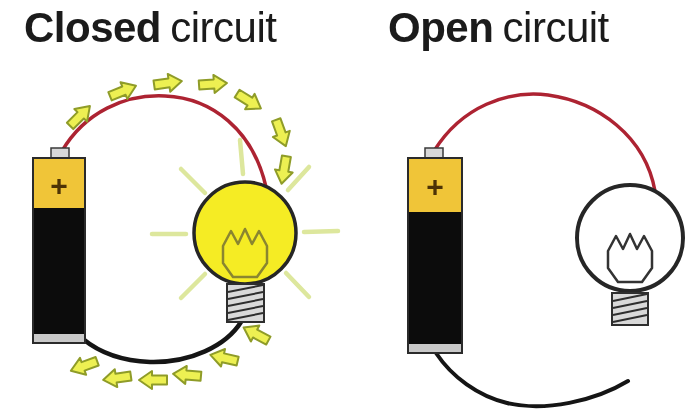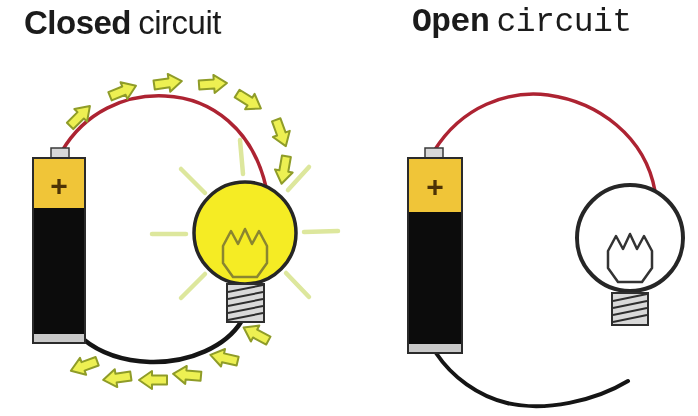--- a/index.html
+++ b/index.html
@@ -5,28 +5,28 @@
   html,body{margin:0;padding:0;}
   .canvas{
     position:relative;
     width:698px;height:416px;
     background:var(--background,#ffffff);
     font-family:"Liberation Sans", sans-serif;
     overflow:hidden;
   }
   .title{
     position:absolute;top:5px;
-    font-size:33px;line-height:1.1;
+    font-size:42px;line-height:1.1;
     color:var(--title-text,#1b1b1b);
     white-space:nowrap;letter-spacing:-0.5px;
   }
   .title .bold{font-weight:bold;}
   .title .reg{margin-left:0.22em;font-weight:normal;}
   #title-closed{left:24px;}
-  #title-open{left:412px;font-family:Liberation Mono, monospace;}
+  #title-open{left:388px;}
   svg.scene{position:absolute;left:0;top:0;}
 
   .wire-pos{fill:none;stroke:var(--wire-positive,#ad2332);stroke-width:3.5;stroke-linecap:round;}
   .wire-neg{fill:none;stroke:var(--wire-negative,#151515);stroke-width:4.5;stroke-linecap:round;}
   .batt-top{fill:var(--battery-top,#f0c538);}
   .batt-body{fill:var(--battery-body,#0c0c0c);}
   .batt-cap{fill:var(--battery-bottom-cap,#c9c9c9);}
   .batt-outline{fill:none;stroke:#2b2b2b;stroke-width:2;}
   .batt-terminal{fill:var(--battery-terminal,#d8d8d8);stroke:#3a3a3a;stroke-width:1.5;}
   .batt-plus{fill:var(--battery-plus,#4d3306);font-size:30px;font-weight:bold;text-anchor:middle;font-family:"Liberation Sans",sans-serif;}

